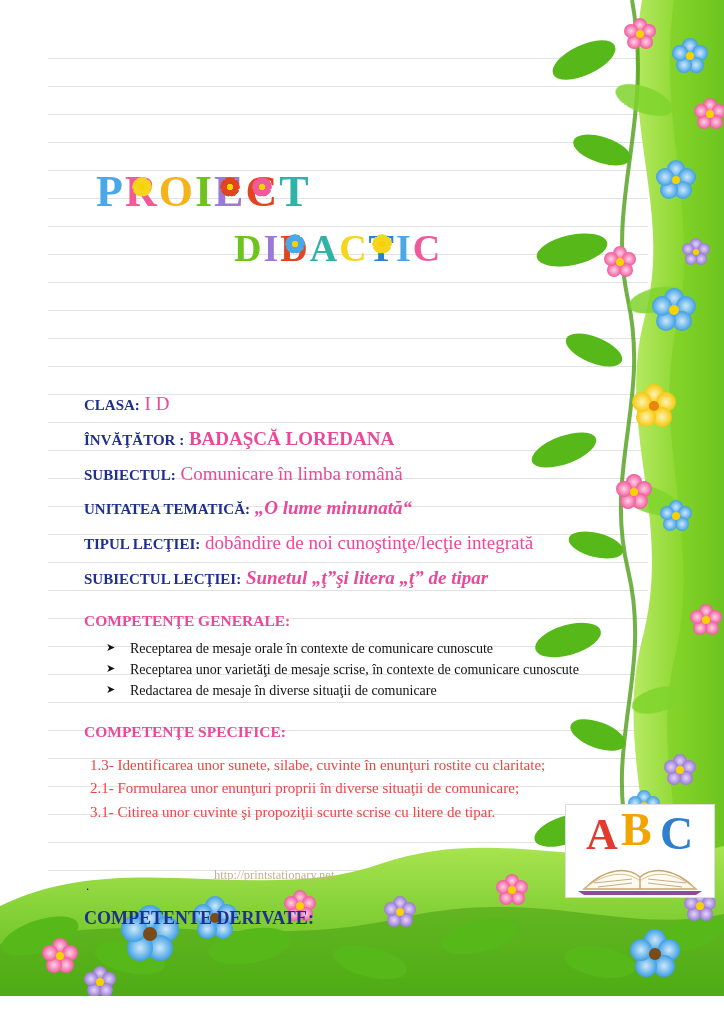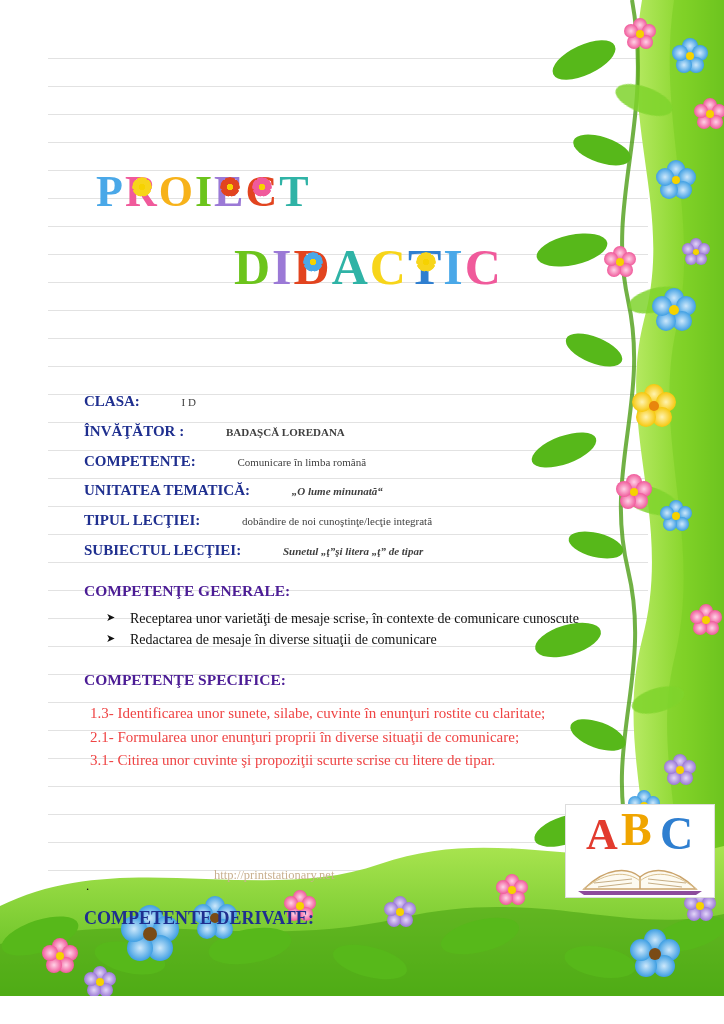--- a/index.html
+++ b/index.html
@@ -74,22 +74,22 @@
     letter-spacing: 2px;
     white-space: nowrap;
   }
   #word-proiect {
     left: 10px;
     top: 6px;
     font-size: 44px;
   }
   #word-didactic {
     left: 148px;
-    top: 78px;
-    font-size: 50px;
+    top: 66px;
+    font-size: 38px;
   }
   .word span {
     position: relative;
     display: inline-block;
   }
   .flower-letter::after {
     content: "";
     position: absolute;
     left: 50%;
     top: 42%;
@@ -130,34 +130,33 @@
     color: #111;
     line-height: 1.25;
   }
   .lbl {
     color: #1f2f8f;
     font-weight: bold;
     font-size: 15px;
     margin-top: 16px;
   }
   .val {
-    color: #404040;
-    font-size: 11px;
-    margin-left: 39px;
+    color: #ec4899;
+    font-size: 19px;
   }
   .val-bold {
     font-weight: bold;
   }
   .val-bolditalic {
     font-weight: bold;
     font-style: italic;
     font-family: Liberation Serif, serif;
   }
   .heading {
-    color: #4c1d95;
+    color: #ec4899;
     font-weight: bold;
     font-size: 15.5px;
     margin: 22px 0 10px 0;
   }
   ul.arrows {
     list-style: none;
     margin: 0 0 0 22px;
     padding: 0;
   }
   ul.arrows li {
@@ -574,28 +573,29 @@
 
   <div id="title-block">
     <div class="word" id="word-proiect"><span style="color: rgb(74, 168, 232);">P</span><span class="flower-letter" style="color: rgb(240, 90, 155); --fc: #f7d51a;">R</span><span style="color: rgb(247, 178, 26);">O</span><span style="color: rgb(108, 196, 28);">I</span><span class="flower-letter" style="color: rgb(155, 121, 214); --fc: #e2441f;">E</span><span class="flower-letter" style="color: rgb(226, 68, 31); --fc: #f05a9b;">C</span><span style="color: rgb(47, 179, 166);">T</span></div>
     <div class="word" id="word-didactic"><span style="color: rgb(108, 196, 28);">D</span><span style="color: rgb(155, 121, 214);">I</span><span class="flower-letter" style="color: rgb(226, 68, 31); --fc: #4aa8e8;">D</span><span style="color: rgb(47, 179, 166);">A</span><span style="color: rgb(247, 213, 26);">C</span><span class="flower-letter" style="color: rgb(47, 127, 208); --fc: #f7d51a;">T</span><span style="color: rgb(74, 168, 232);">I</span><span style="color: rgb(240, 90, 155);">C</span></div>
   </div>
 
   <div id="content">
     <div id="meta-lines">
         <p class="meta-line"><span class="lbl">CLASA:</span><span class="val"> I  D</span></p>
         <p class="meta-line"><span class="lbl">ÎNVĂŢĂTOR :</span><span class="val val-bold"> BADAŞCĂ LOREDANA</span></p>
-        <p class="meta-line"><span class="lbl">COMPETENTE:</span><span class="val"> Comunicare în limba română</span></p>
+        <p class="meta-line"><span class="lbl">SUBIECTUL:</span><span class="val"> Comunicare în limba română</span></p>
         <p class="meta-line"><span class="lbl">UNITATEA TEMATICĂ:</span><span class="val val-bolditalic"> „O lume minunată“</span></p>
         <p class="meta-line"><span class="lbl">TIPUL LECŢIEI:</span><span class="val"> dobândire de noi cunoştinţe/lecţie integrată</span></p>
         <p class="meta-line"><span class="lbl">SUBIECTUL LECŢIEI:</span><span class="val val-bolditalic"> Sunetul „ţ”şi litera „ţ” de tipar</span></p>
       </div>
 
     <div class="heading">COMPETENŢE GENERALE:</div>
     <ul class="arrows" id="general-list">
+        <li>Receptarea de mesaje orale în contexte de comunicare cunoscute</li>
         <li>Receptarea unor varietăţi de mesaje scrise, în contexte de comunicare cunoscute</li>
         <li>Redactarea de mesaje în diverse situaţii de comunicare</li>
       </ul>
 
     <div class="heading">COMPETENŢE SPECIFICE:</div>
     <div class="comp-list" id="specific-list">
         <p>1.3- Identificarea unor sunete, silabe, cuvinte în enunţuri rostite cu claritate;</p>
         <p>2.1- Formularea unor enunţuri proprii în diverse situaţii de comunicare;</p>
         <p>3.1- Citirea unor cuvinte şi propoziţii scurte scrise cu litere de tipar.</p>
       </div>

